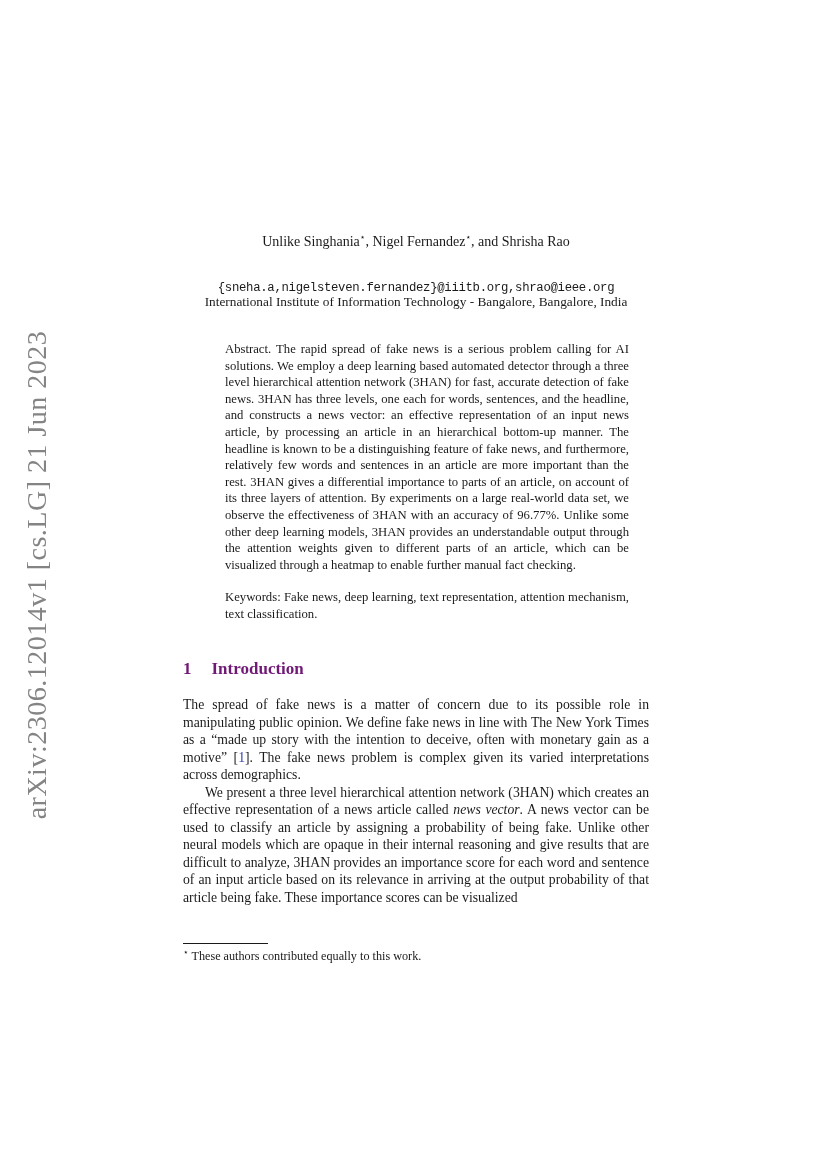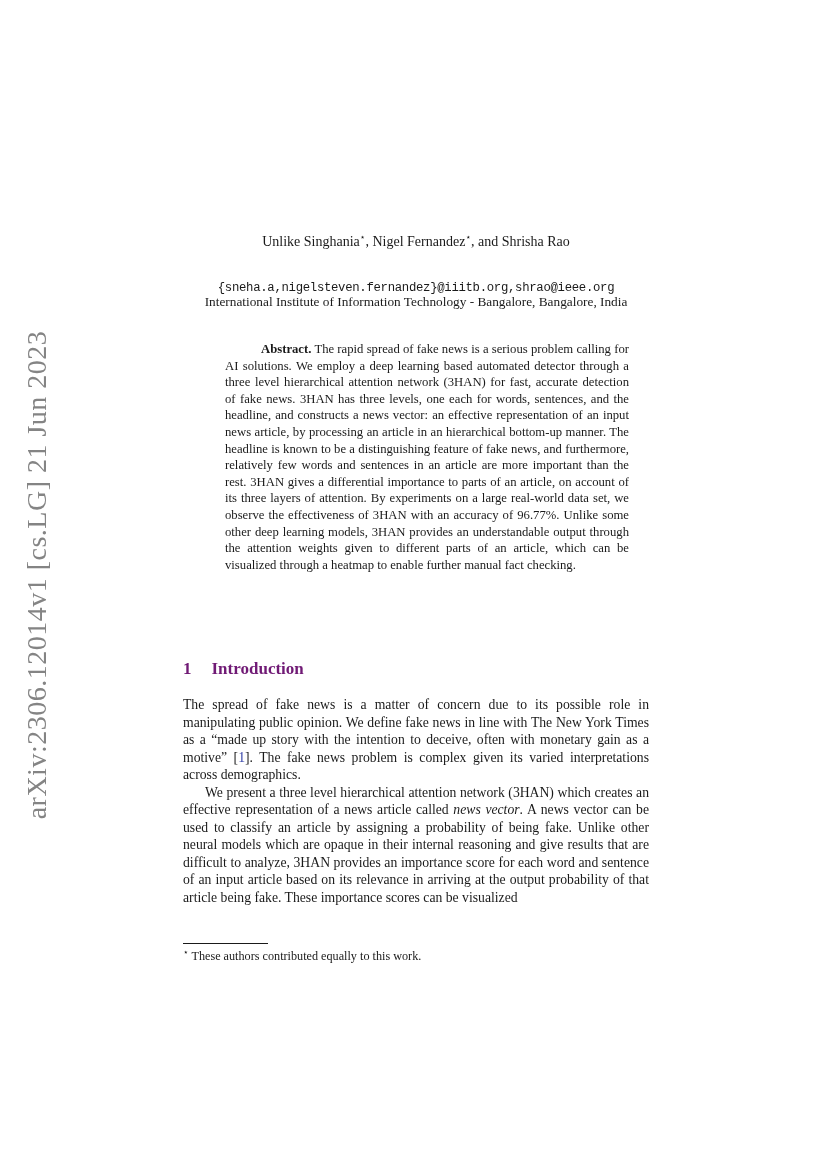--- a/index.html
+++ b/index.html
@@ -59,21 +59,21 @@
   }
   .abstract-block {
     position: absolute; top: 341px; left: 42px; width: 404px;
   }
   .abstract-para, .keywords-para {
     font-size: 12.7px;
     line-height: 16.6px;
     text-align: justify;
   }
   .keywords-para { margin-top: 16px; }
-  .bold { font-weight: bold; margin-left: 36px; }
+  .bold { font-weight: normal; }
   .section-heading {
     position: absolute; top: 659px; left: 0; width: 100%;
     font-size: 17px; font-weight: bold;
     color: #701a75;
   }
   .section-heading .sec-num { margin-right: 20px; }
   .body-block {
     position: absolute; top: 696px; left: 0; width: 100%;
   }
   .body-para {
@@ -117,20 +117,21 @@
     <div class="authors">
       <span>Unlike Singhania</span><sup>⋆</sup><span>, Nigel Fernandez</span><sup>⋆</sup><span>, and Shrisha Rao</span>
     </div>
 
     <div class="affiliation">International Institute of Information Technology - Bangalore, Bangalore, India</div>
 
     <div class="email">{sneha.a,nigelsteven.fernandez}@iiitb.org,shrao@ieee.org</div>
 
     <div class="abstract-block">
       <p class="abstract-para"><span class="bold">Abstract.</span><span> The rapid spread of fake news is a serious problem calling for AI solutions. We employ a deep learning based automated detector through a three level hierarchical attention network (3HAN) for fast, accurate detection of fake news. 3HAN has three levels, one each for words, sentences, and the headline, and constructs a news vector: an effective representation of an input news article, by processing an article in an hierarchical bottom-up manner. The headline is known to be a distinguishing feature of fake news, and furthermore, relatively few words and sentences in an article are more important than the rest. 3HAN gives a differential importance to parts of an article, on account of its three layers of attention. By experiments on a large real-world data set, we observe the effectiveness of 3HAN with an accuracy of 96.77%. Unlike some other deep learning models, 3HAN provides an understandable output through the attention weights given to different parts of an article, which can be visualized through a heatmap to enable further manual fact checking.</span></p>
+      <p class="keywords-para"><span class="bold">Keywords:</span><span> Fake news, deep learning, text representation, attention mechanism, text classification.</span></p>
     </div>
 
     <h2 class="section-heading">
       <span class="sec-num">1</span><span>Introduction</span>
     </h2>
 
     <div class="body-block">
       <p class="body-para"><span>The spread of fake news is a matter of concern due to its possible role in manipulating public opinion. We define fake news in line with The New York Times as a “made up story with the intention to deceive, often with monetary gain as a motive” [</span><span class="ref-link">1</span><span>]. The fake news problem is complex given its varied interpretations across demographics.</span></p>
       <p class="body-para indented"><span>We present a three level hierarchical attention network (3HAN) which creates an effective representation of a news article called </span><span class="italic">news vector</span><span>. A news vector can be used to classify an article by assigning a probability of being fake. Unlike other neural models which are opaque in their internal reasoning and give results that are difficult to analyze, 3HAN provides an importance score for each word and sentence of an input article based on its relevance in arriving at the output probability of that article being fake. These importance scores can be visualized</span></p>
     </div>

